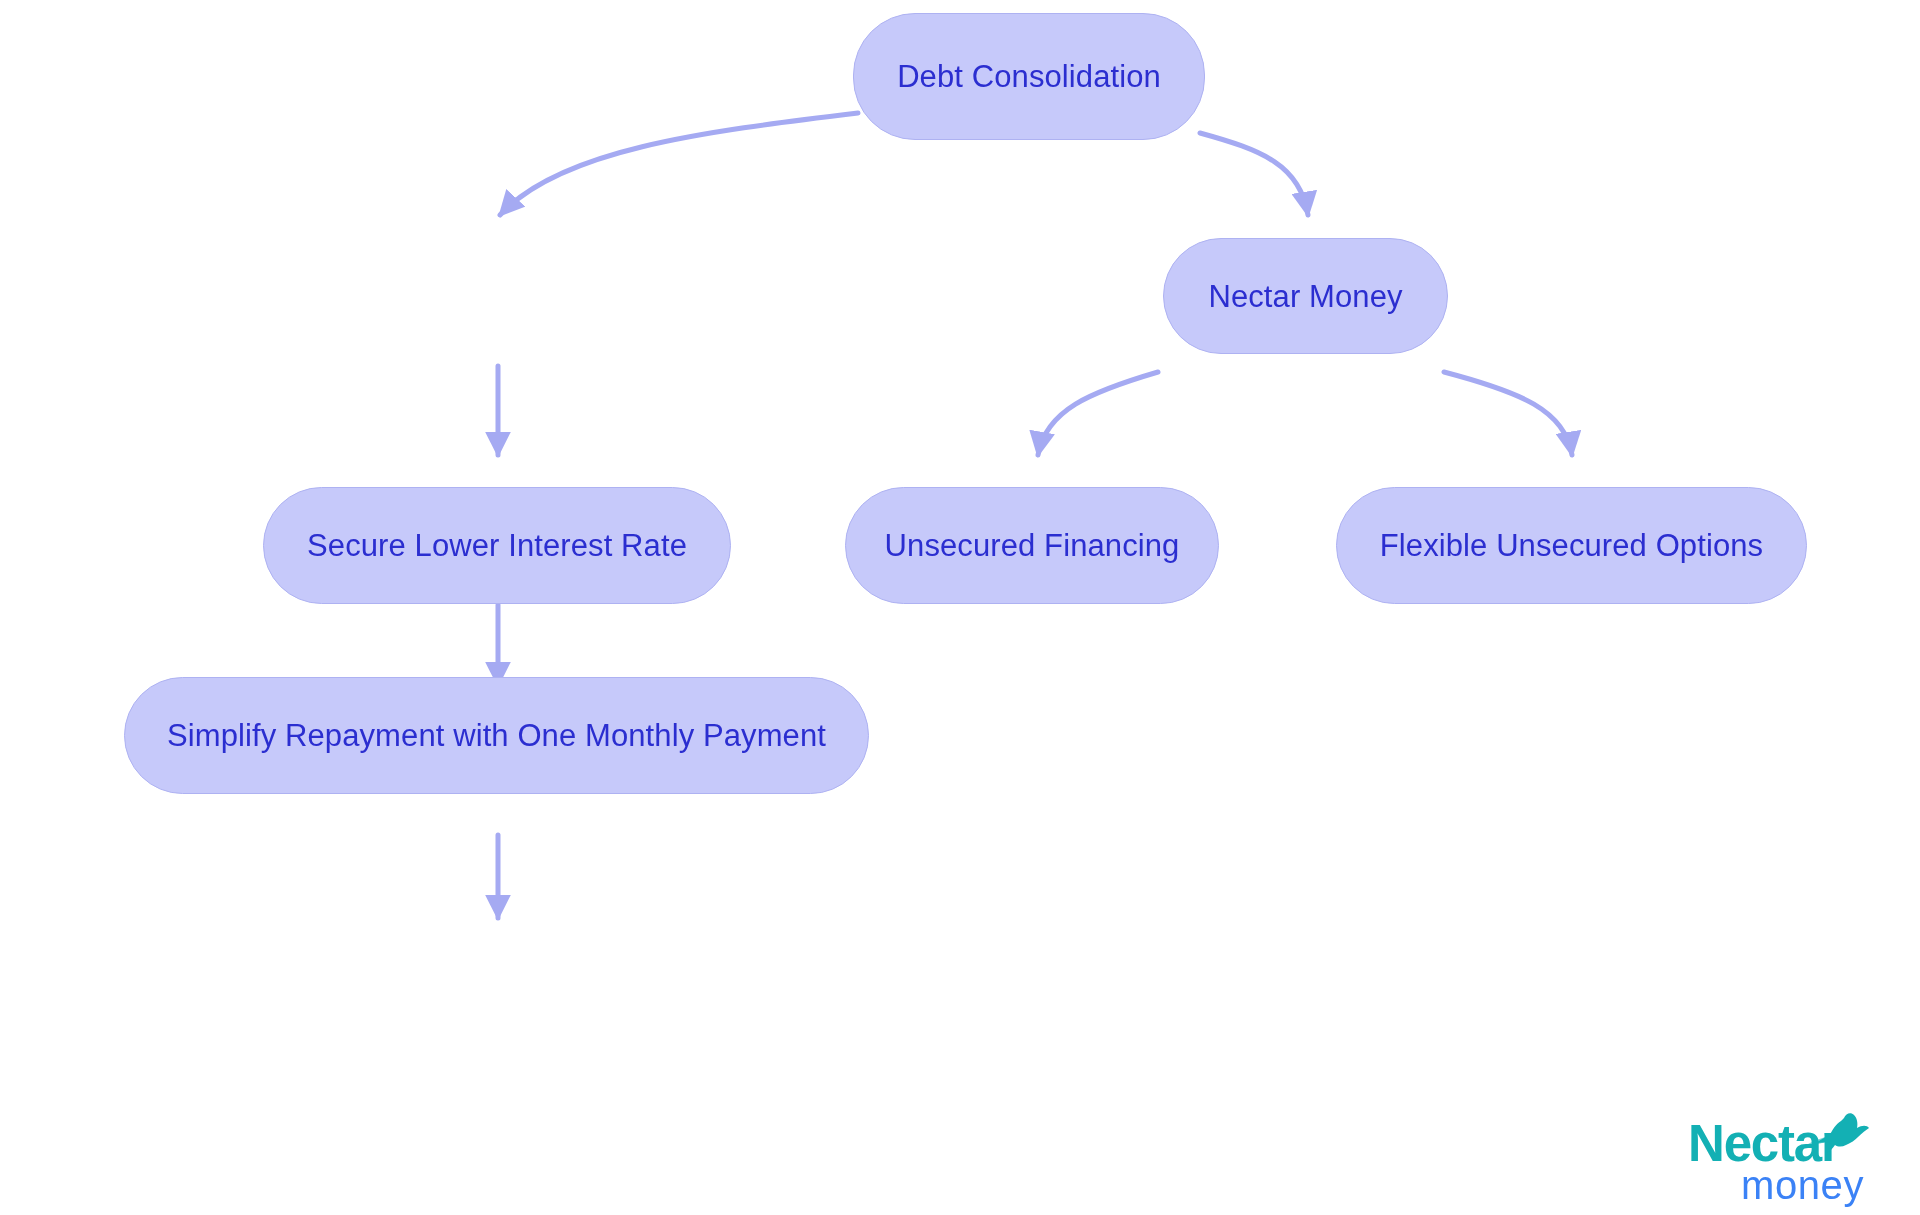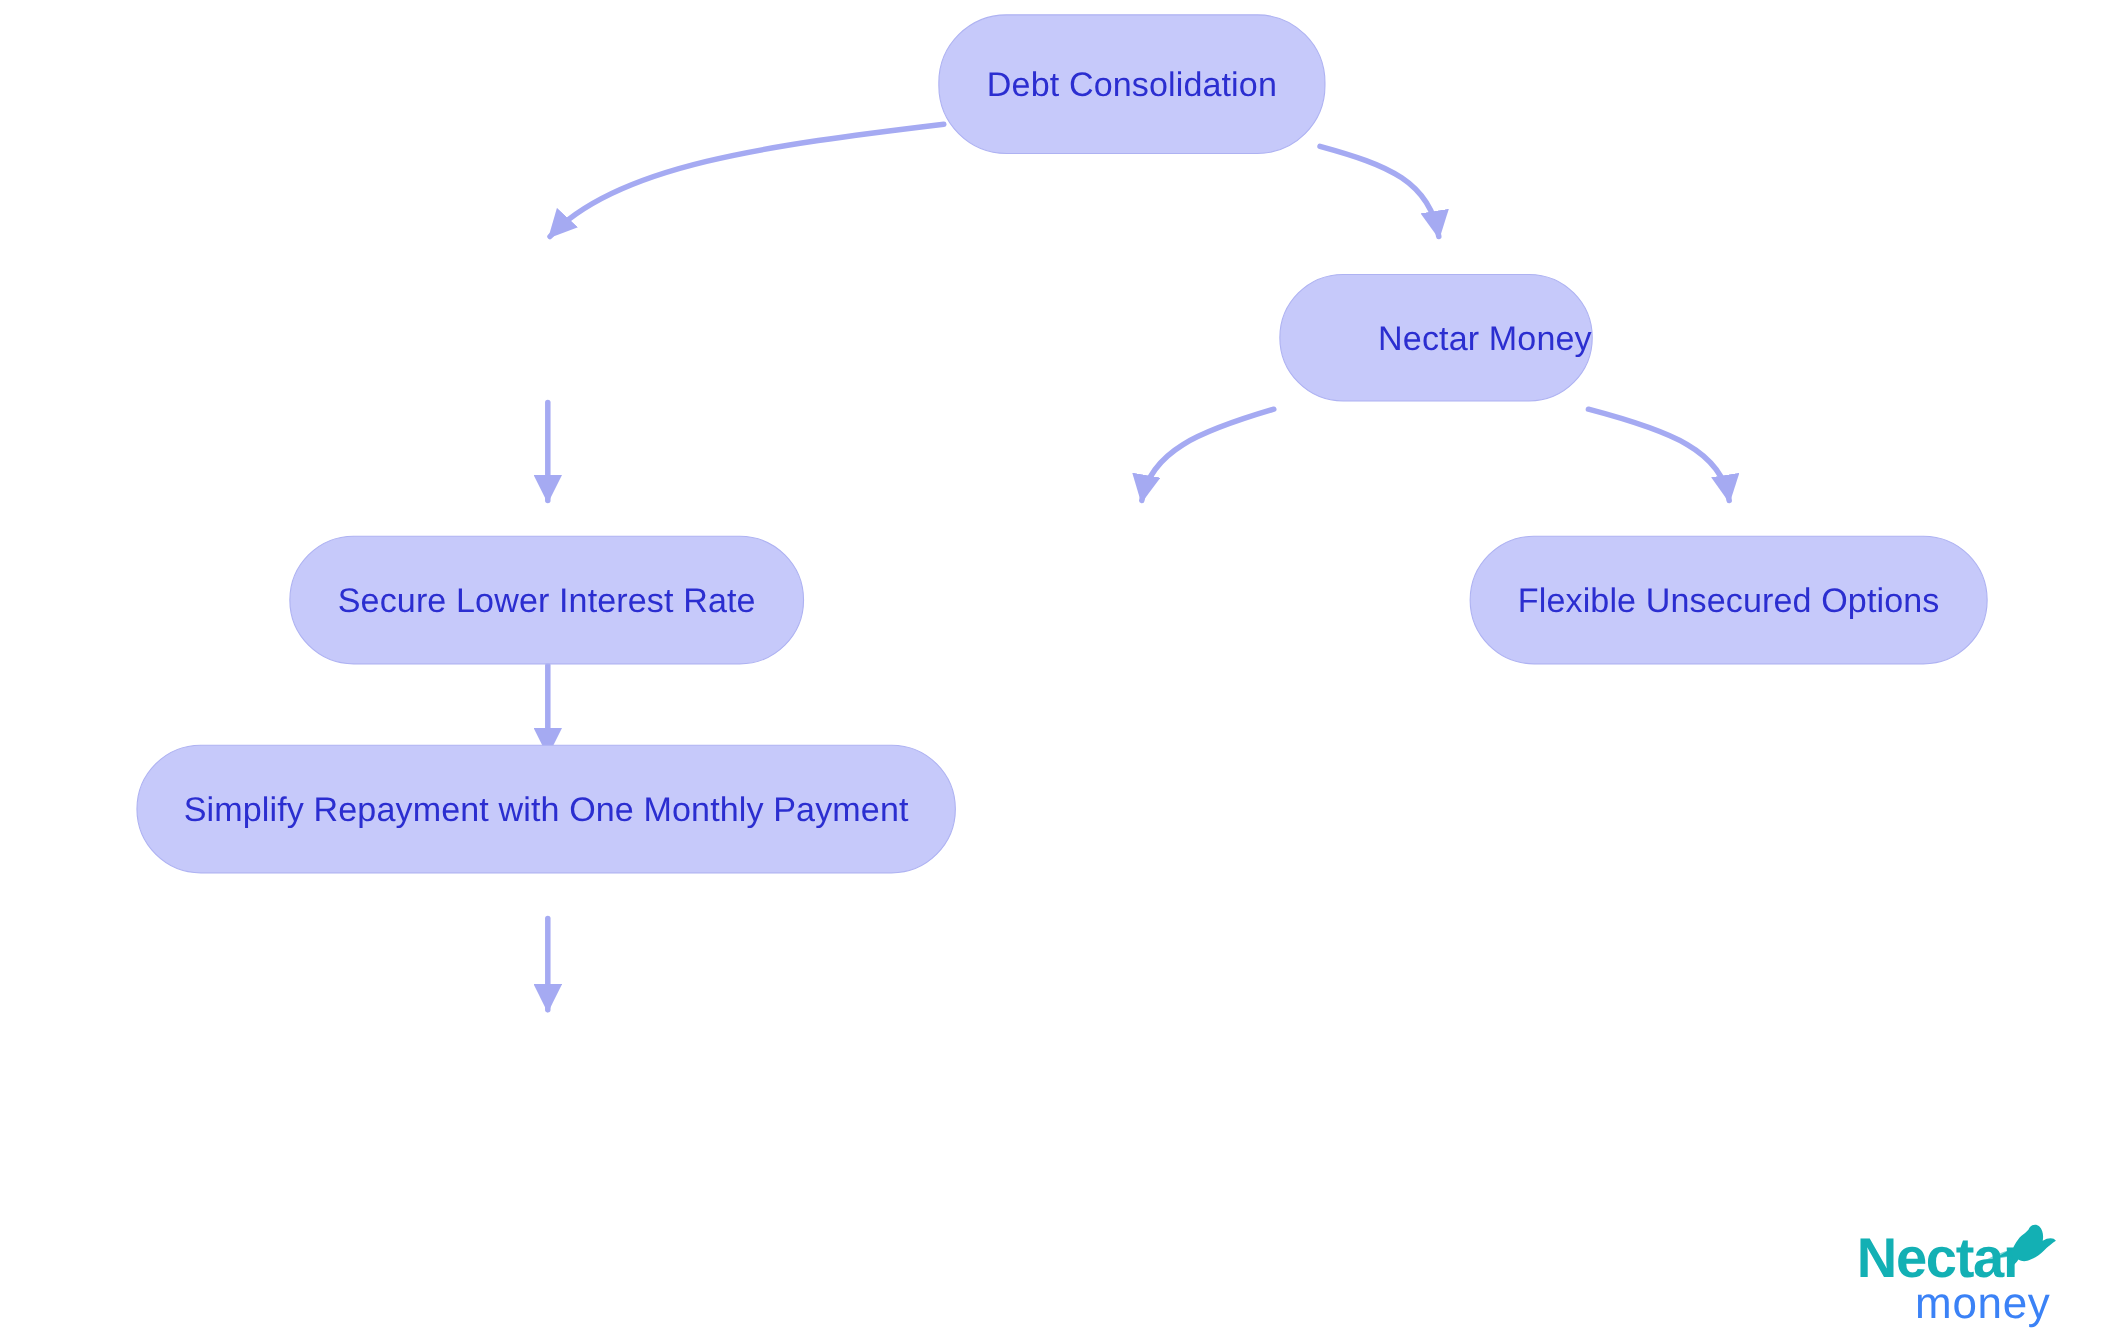--- a/index.html
+++ b/index.html
@@ -44,21 +44,21 @@
   .node-label {
     pointer-events: none;
   }
 
   
   #node-root        { left: 853px;  top: 13px;  width: 352px; height: 127px; }
   #node-combine     { left: 264px;  top: 247px; width: 467px; height: 118px; }
   #node-secure      { left: 263px;  top: 487px; width: 468px; height: 117px; }
   #node-simplify    { left: 124px;  top: 677px; width: 745px; height: 117px; }
   #node-enhance     { left: 296px;  top: 950px; width: 405px; height: 116px; }
-  #node-nectar      { left: 1163px; top: 249px; width: 285px; height: 116px; justify-content: flex-end; }
+  #node-nectar      { left: 1163px; top: 238px; width: 285px; height: 116px; }
   #node-unsecured   { left: 845px;  top: 487px; width: 374px; height: 117px; }
   #node-flexible    { left: 1336px; top: 487px; width: 471px; height: 117px; }
 
   
   #logo {
     position: absolute;
     left: 1688px;
     top: 1118px;
     width: 200px;
     height: 88px;
@@ -145,20 +145,23 @@
 
   <div class="node" id="node-simplify">
     <span class="node-label">Simplify Repayment with One Monthly Payment</span>
   </div>
 
 
   <div class="node" id="node-nectar">
     <span class="node-label">Nectar Money</span>
   </div>
 
+  <div class="node" id="node-unsecured">
+    <span class="node-label">Unsecured Financing</span>
+  </div>
 
   <div class="node" id="node-flexible">
     <span class="node-label">Flexible Unsecured Options</span>
   </div>
 
   <div id="logo">
     <div id="logo-wordmark">Nectar</div>
     <svg id="logo-bird" viewBox="0 0 74 52" xmlns="http://www.w3.org/2000/svg">
       <path d="M48 6 C50 1 55 0 58 3 C61 6 62 11 61 16 C66 13 71 13 73 16 C70 18 66 21 62 25
                C59 28 55 31 50 33 C46 35 42 35 39 33 C37 36 34 39 31 41 C33 36 34 32 34 29

